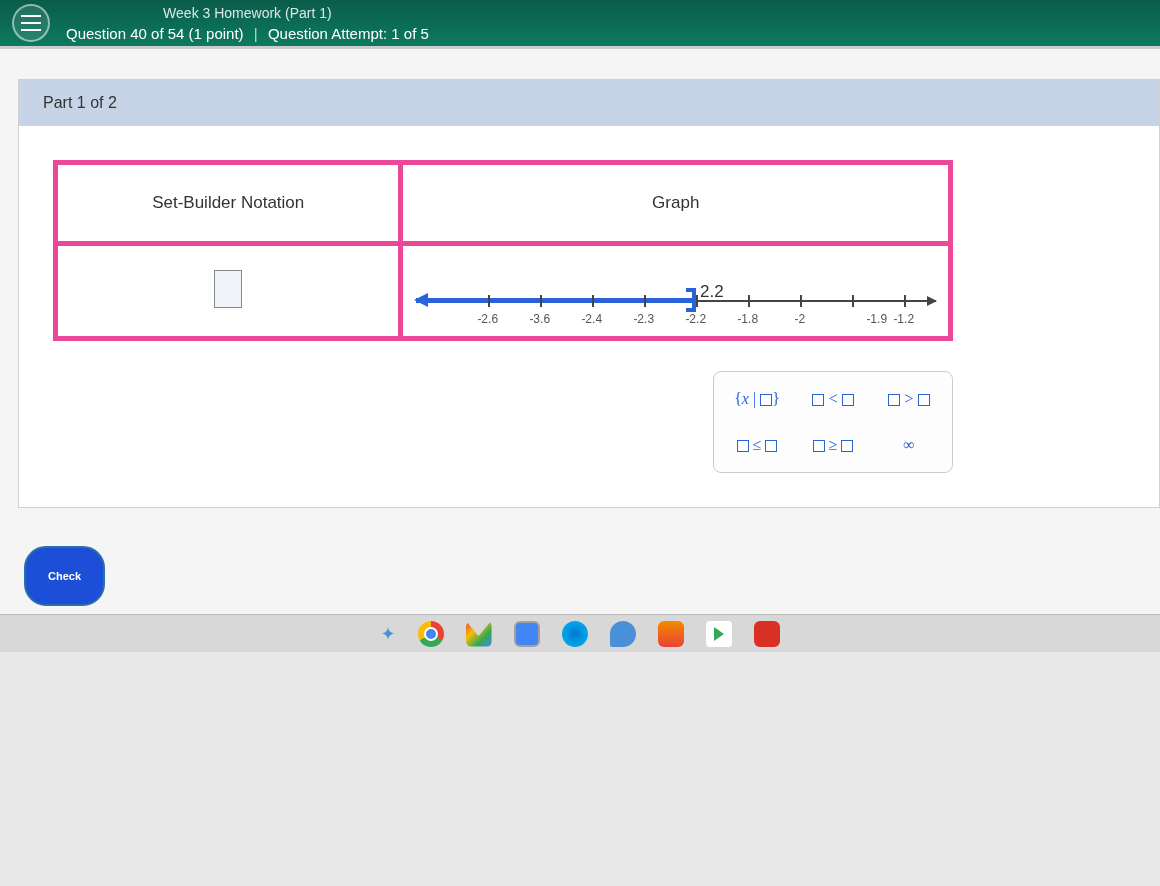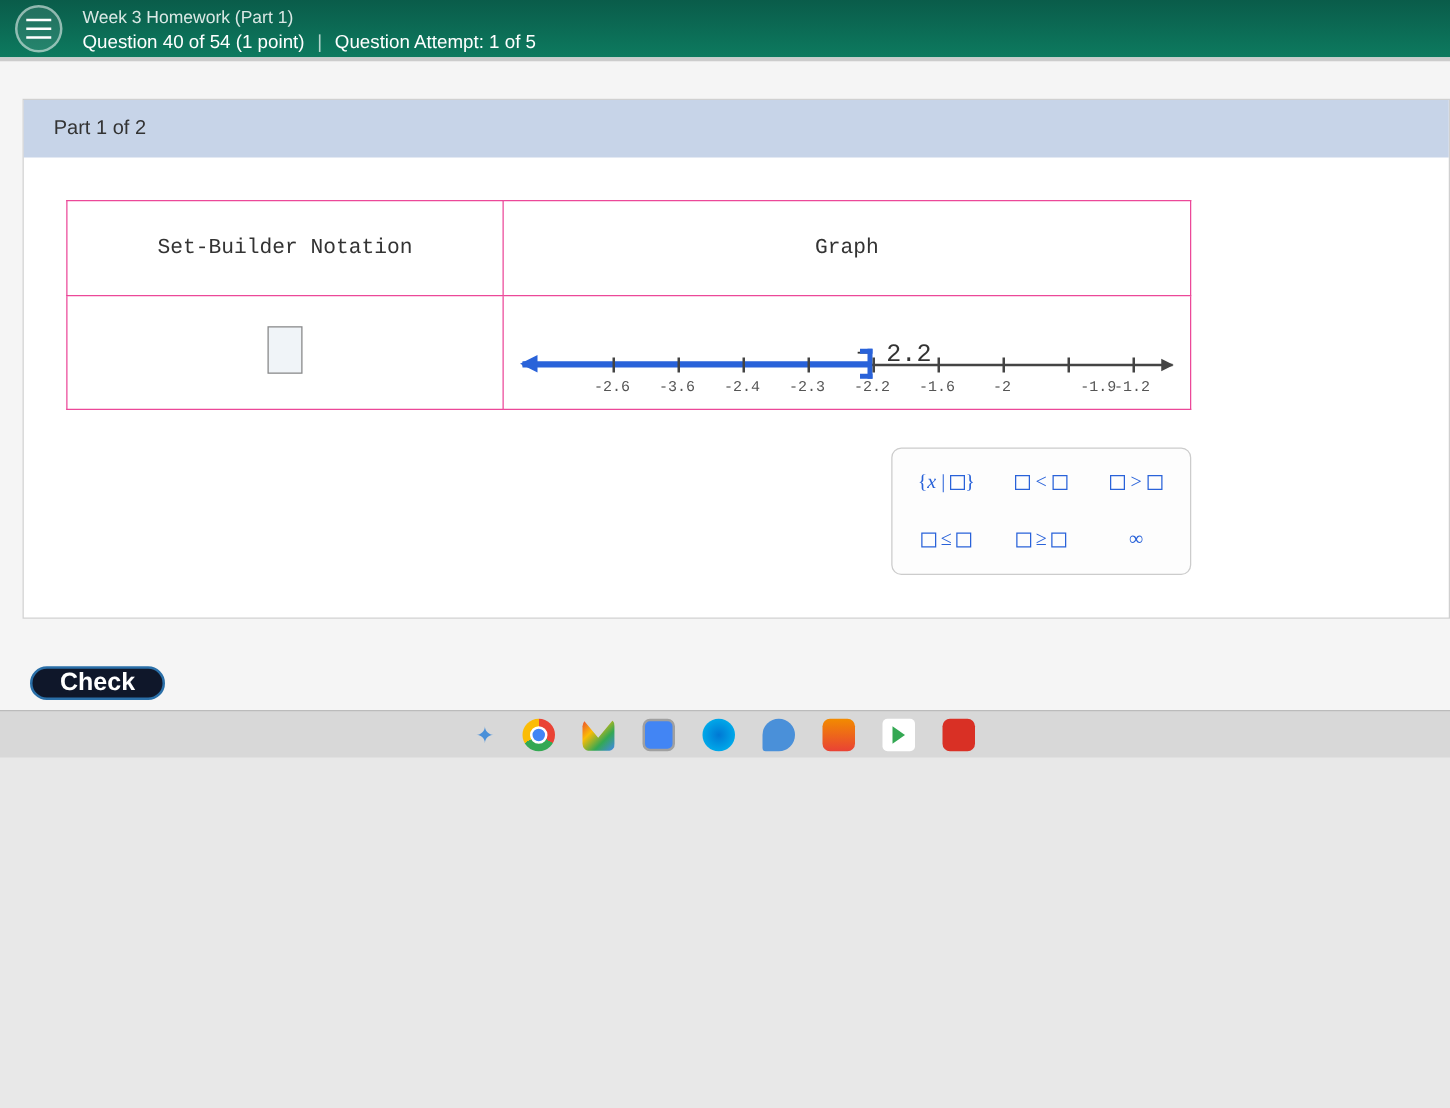--- a/index.html
+++ b/index.html
@@ -2,59 +2,59 @@
 <html><head>
   <meta charset="utf-8">
   <style>
     * { margin: 0; padding: 0; box-sizing: border-box; }
     body { font-family: Arial, Helvetica, sans-serif; background: #e8e8e8; width: 1160px; height: 886px; overflow: hidden; }
     
     .header-bar { background: linear-gradient(to bottom, #0a5c4a, #0d7a5f); color: white; padding: 4px 12px; display: flex; align-items: center; gap: 16px; }
     .menu-btn { width: 38px; height: 38px; background: rgba(255,255,255,0.1); border: 2px solid rgba(255,255,255,0.5); border-radius: 50%; display: flex; flex-direction: column; justify-content: center; align-items: center; gap: 5px; cursor: pointer; }
     .menu-btn span { display: block; width: 20px; height: 2px; background: white; }
     .header-text { display: flex; flex-direction: column; gap: 4px; }
-    .assignment-title { font-size: 14px; color: rgba(255,255,255,0.85); }
+    .assignment-title { font-size: 14px; color: rgba(255,255,255,0.85); text-align: center; }
     .question-line { font-size: 15px; font-weight: 400; }
     .question-line .sep { margin: 0 6px; color: rgba(255,255,255,0.7); }
     
     .content-area { background: #f5f5f5; padding: 30px 0 0 0; border-top: 3px solid #ccc; }
     .question-text { padding: 0 36px 30px 36px; font-size: 18px; color: #333; }
     .question-text .var { font-style: italic; }
     
     .part-container { margin-left: 18px; background: white; border: 1px solid #d0d0d0; }
     .part-header { background: #c7d4e8; padding: 14px 24px; font-size: 16px; color: #333; }
     .part-body { padding: 34px; }
     
     table.answer-table { border-collapse: collapse; width: 900px; }
-    table.answer-table td, table.answer-table th { border: 1px solid #ec4899; padding: 0; vertical-align: middle; font-family: Liberation Mono, monospace; }
+    table.answer-table td, table.answer-table th { border: 5px solid #ec4899; padding: 0; vertical-align: middle; }
     table.answer-table th { font-weight: normal; padding: 28px 12px; font-size: 17px; color: #333; }
     .col-sb { width: 350px; }
     .col-graph { width: 550px; }
     
     .input-cell { text-align: center; padding: 70px 0; }
     .answer-box { display: inline-block; width: 28px; height: 38px; border: 1px solid #888; background: #f0f4f8; cursor: text; }
     
     .graph-cell { padding: 30px 10px 60px 10px; position: relative; }
-    .graph-label { position: absolute; top: 36px; left: 282px; font-size: 20px; color: #333; }
+    .graph-label { position: absolute; top: 36px; left: 282px; font-size: 17px; color: #333; }
     .number-line { position: relative; width: 520px; height: 50px; margin: 40px auto 0 auto; text-align: center; }
     .axis { position: absolute; top: 14px; left: 0; right: 0; height: 2px; background: #444; }
     .axis::after { content: ''; position: absolute; right: -1px; top: -4px; border-left: 10px solid #444; border-top: 5px solid transparent; border-bottom: 5px solid transparent; }
     .ray { position: absolute; top: 12px; left: 0; width: 278px; height: 5px; background: #2962d9; }
     .ray::before { content: ''; position: absolute; left: -2px; top: -5px; border-right: 14px solid #2962d9; border-top: 7px solid transparent; border-bottom: 7px solid transparent; }
     .bracket { position: absolute; left: 270px; top: 2px; width: 10px; height: 24px; border-right: 4px solid #2962d9; border-top: 4px solid #2962d9; border-bottom: 4px solid #2962d9; }
     .tick { position: absolute; top: 9px; width: 2px; height: 12px; background: #444; }
     .tick-label { position: absolute; top: 26px; font-size: 12px; color: #555; transform: translateX(-50%); }
     
     .symbol-palette { margin: 30px 0 0 660px; width: 240px; border: 1px solid #ccc; border-radius: 8px; background: #fdfdfd; padding: 18px 14px; display: grid; grid-template-columns: repeat(3, 1fr); gap: 28px 18px; }
     .sym-btn { text-align: center; font-size: 16px; color: #2962d9; cursor: pointer; font-family: 'Times New Roman', serif; }
     .sym-btn .box { display: inline-block; width: 12px; height: 12px; border: 1px solid #2962d9; vertical-align: middle; }
     .sym-btn .italic { font-style: italic; }
     
     .footer-area { margin-top: 26px; padding: 12px 24px 8px 24px; display: flex; justify-content: space-between; align-items: flex-end; }
-    .check-btn { background: #0f172a; color: white; border: 2px solid #2a6fa8; border-radius: 22px; padding: 0 22px; font-size: 20px; font-weight: bold; cursor: pointer; }
+    .check-btn { background: #1d4ed8; color: white; border: 2px solid #2a6fa8; border-radius: 22px; padding: 22px 22px; font-size: 11px; font-weight: bold; cursor: pointer; }
     
     .copyright-bar { background: #999; color: white; text-align: right; padding: 4px 12px; font-size: 13px; }
     
     .taskbar { background: #d8d8d8; height: 38px; display: flex; align-items: center; justify-content: center; gap: 22px; padding: 0 20px; border-top: 1px solid #bbb; }
     .tb-icon { width: 26px; height: 26px; border-radius: 6px; }
     .tb-sparkle { color: #4a90d9; font-size: 18px; }
     .tb-chrome { background: conic-gradient(#ea4335 0 120deg, #34a853 120deg 240deg, #fbbc05 240deg 360deg); border-radius: 50%; position: relative; }
     .tb-chrome::after { content:''; position:absolute; inset:6px; background:#4285f4; border-radius:50%; border:2px solid white; }
     .tb-gmail { background: linear-gradient(135deg, #ea4335, #fbbc05, #34a853, #4285f4); clip-path: polygon(0 0, 50% 60%, 100% 0, 100% 100%, 0 100%); }
     .tb-cal { background: #4285f4; border: 2px solid #a0a0a0; }
@@ -109,21 +109,21 @@
                   <div class="tick-label" style="left:72px">-2.6</div>
               <div class="tick" style="left:124px"></div>
                   <div class="tick-label" style="left:124px">-3.6</div>
               <div class="tick" style="left:176px"></div>
                   <div class="tick-label" style="left:176px">-2.4</div>
               <div class="tick" style="left:228px"></div>
                   <div class="tick-label" style="left:228px">-2.3</div>
               <div class="tick" style="left:280px"></div>
                   <div class="tick-label" style="left:280px">-2.2</div>
               <div class="tick" style="left:332px"></div>
-                  <div class="tick-label" style="left:332px">-1.6</div>
+                  <div class="tick-label" style="left:332px">-1.8</div>
               <div class="tick" style="left:384px"></div>
                   <div class="tick-label" style="left:384px">-2</div>
               <div class="tick" style="left:436px"></div>
                   <div class="tick-label" style="left:461px">-1.9</div>
               <div class="tick" style="left:488px"></div>
                   <div class="tick-label" style="left:488px">-1.2</div>
             </div>
           </td>
         </tr>
       </tbody>

